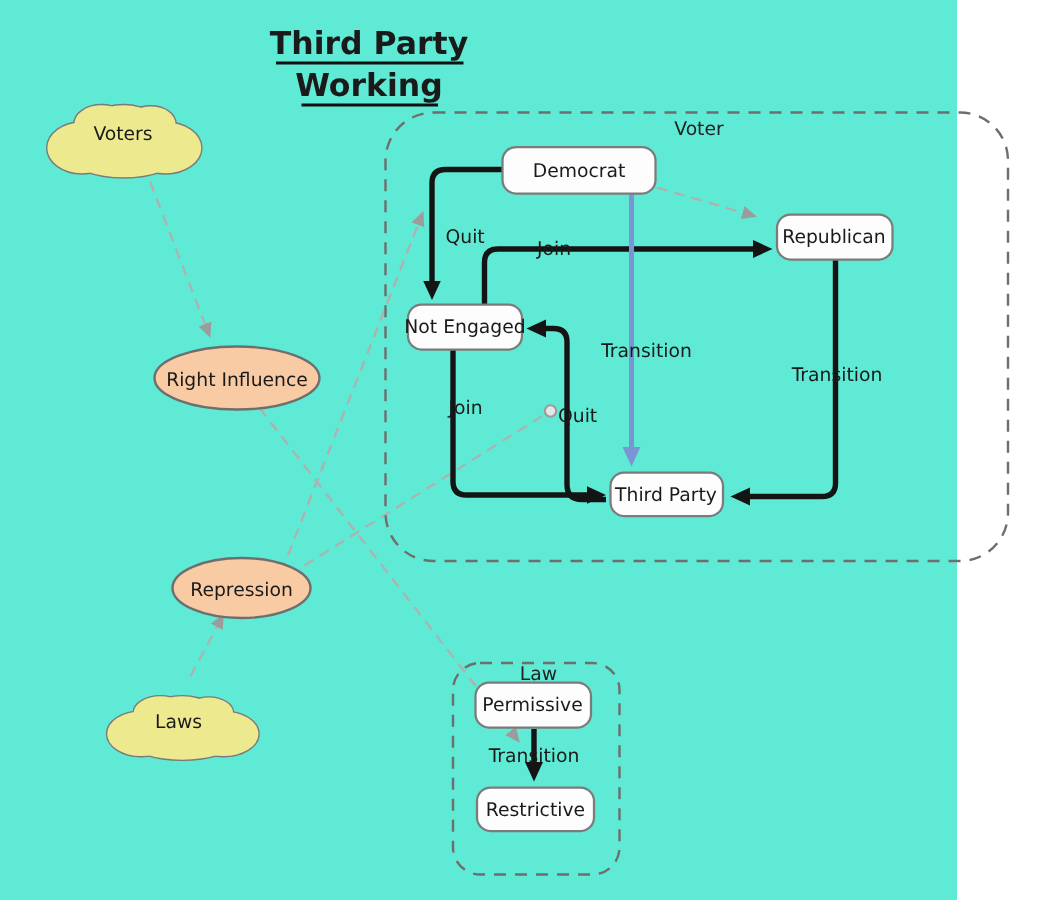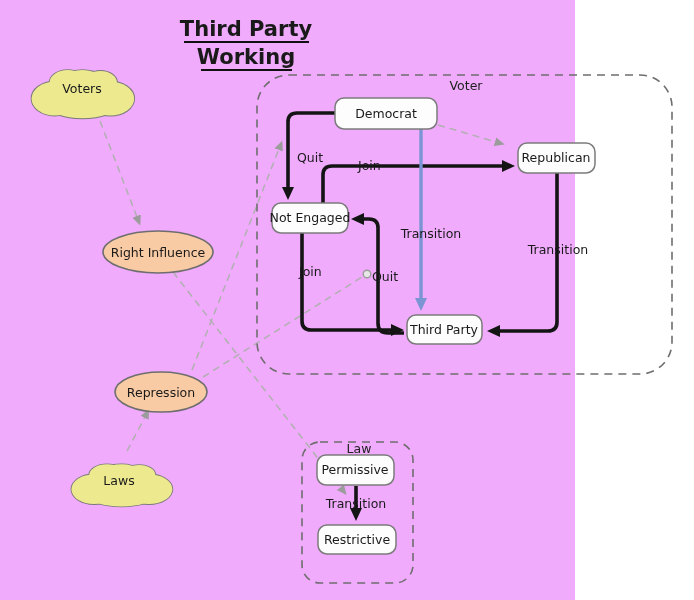--- a/index.html
+++ b/index.html
@@ -1,16 +1,16 @@
 <!DOCTYPE html>
 <html><head>
 <meta charset="utf-8">
 <style>
   html,body{margin:0;padding:0;background:#ffffff;}
-  .stage{position:relative;width:575px;height:600px;background:#f0abfc;font-family:"DejaVu Sans",sans-serif;}
+  .stage{position:relative;width:638px;height:600px;background:#5eead4;font-family:"DejaVu Sans",sans-serif;}
   svg{display:block;}
   text{font-family:"DejaVu Sans",sans-serif;fill:#1a1a1a;}
   .title-text{font-size:21px;font-weight:bold;}
   .node-text{font-size:12.5px;}
   .lbl{font-size:12.5px;}
   .container-lbl{font-size:12.5px;fill:#222;}
   .node-box{fill:#fdfdfd;stroke:#7b7b7b;stroke-width:1.5;}
   .container-box{fill:none;stroke:#6e6e6e;stroke-width:1.6;stroke-dasharray:8 6;}
   .thick{fill:none;stroke:#141414;stroke-width:3.6;stroke-linejoin:round;stroke-linecap:butt;}
   .dashed{fill:none;stroke:#b0b0b0;stroke-width:1.5;stroke-dasharray:7 5;}

